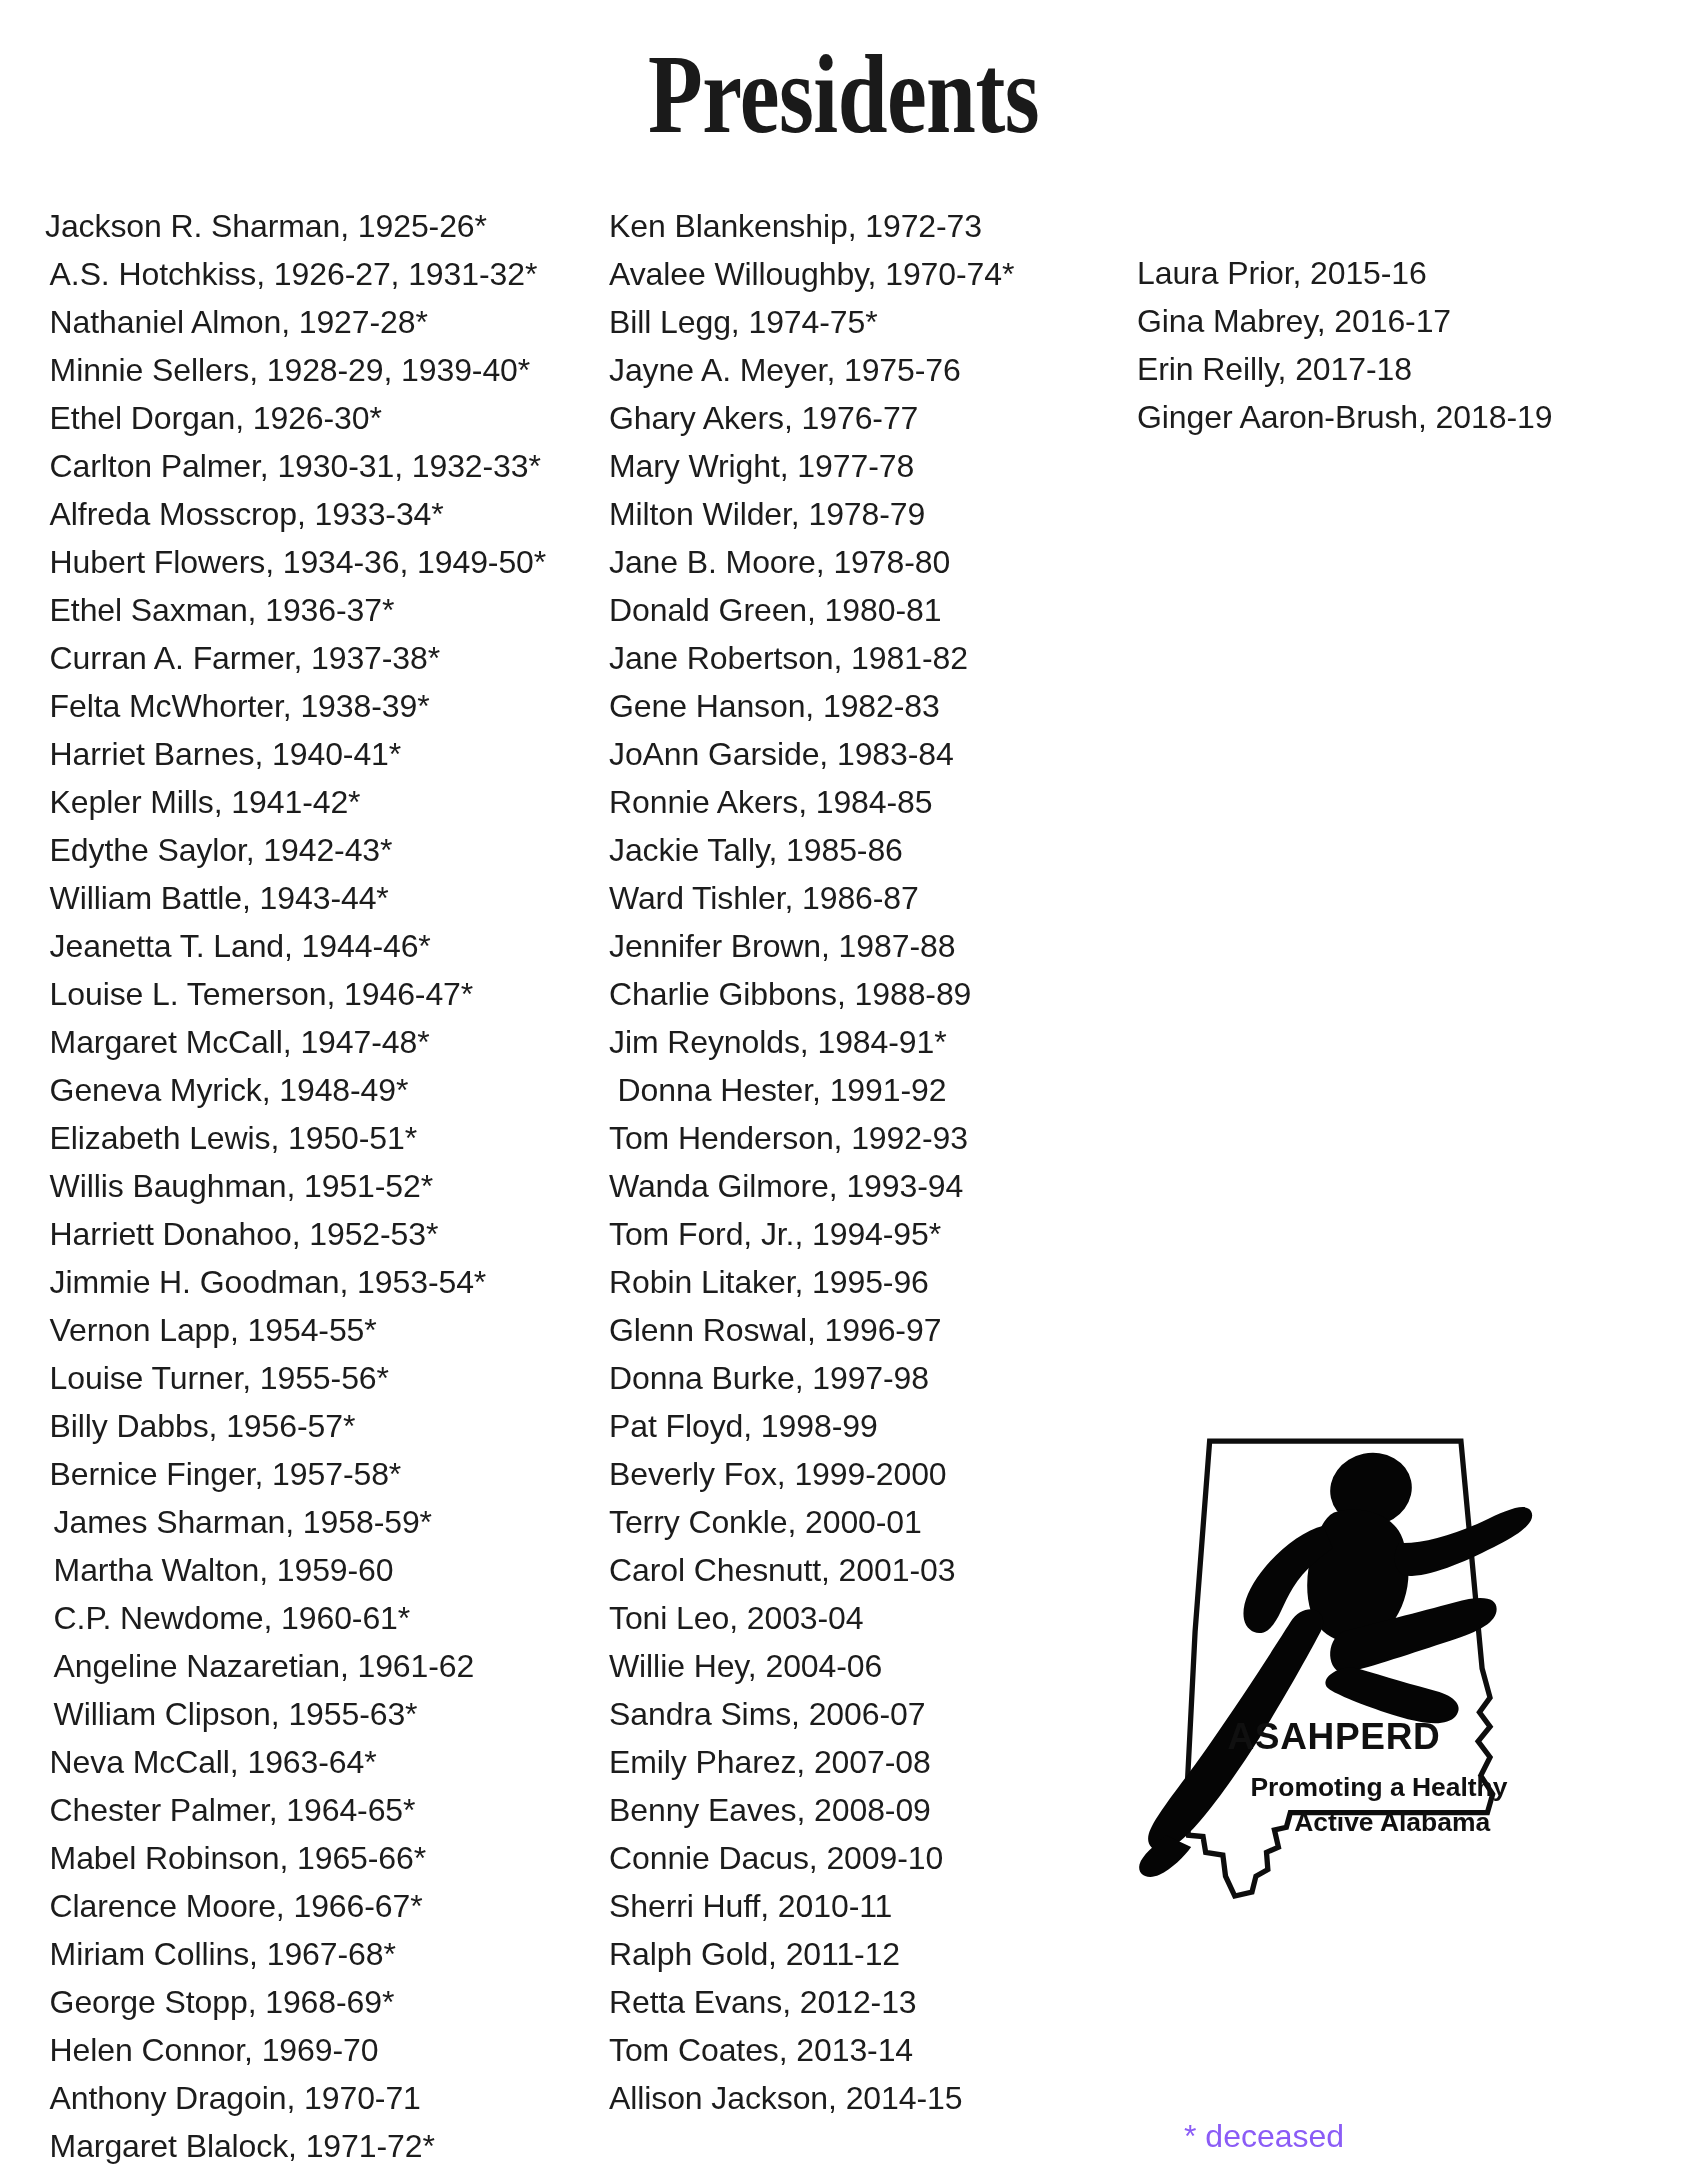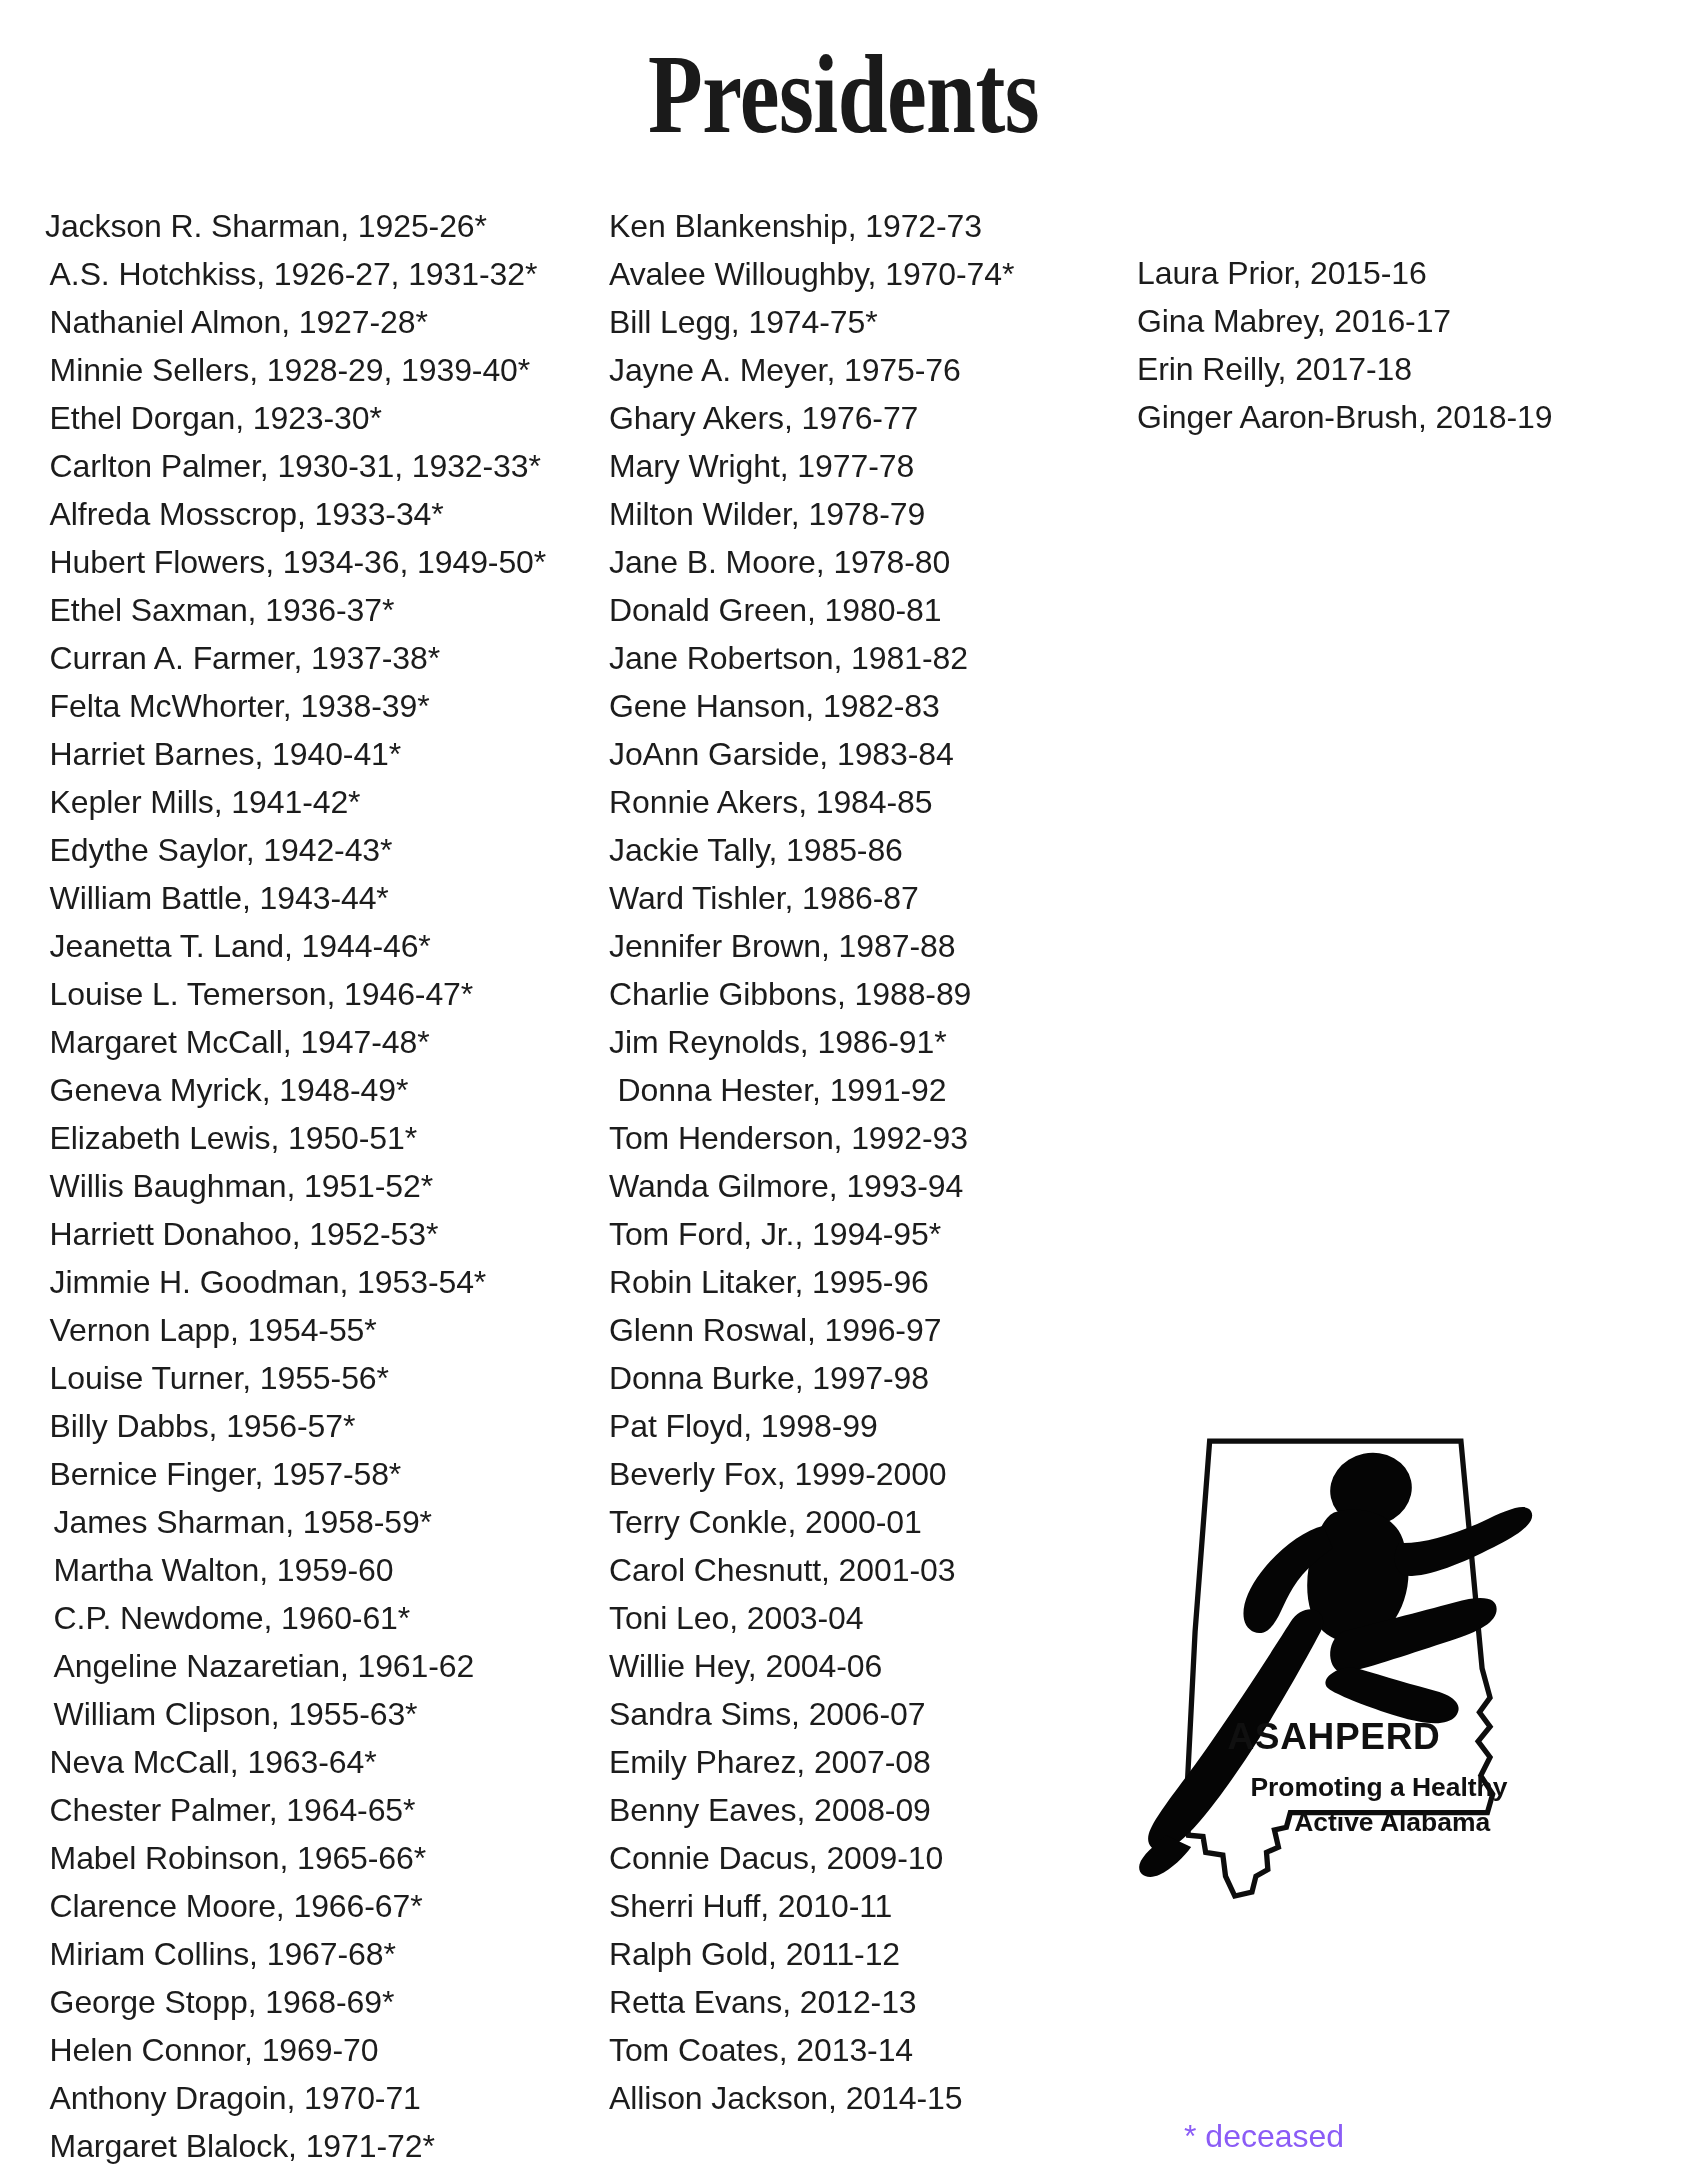--- a/index.html
+++ b/index.html
@@ -91,21 +91,21 @@
 <body>
 
 <div id="page-title">Presidents</div>
 
 <div class="columns">
   <div class="col" id="col-1">
       <div class="president-entry indent-0">Jackson R. Sharman, 1925-26*</div>
       <div class="president-entry indent-1">A.S. Hotchkiss, 1926-27, 1931-32*</div>
       <div class="president-entry indent-1">Nathaniel Almon, 1927-28*</div>
       <div class="president-entry indent-1">Minnie Sellers, 1928-29, 1939-40*</div>
-      <div class="president-entry indent-1">Ethel Dorgan, 1923-30*</div>
+      <div class="president-entry indent-1">Ethel Dorgan, 1926-30*</div>
       <div class="president-entry indent-1">Carlton Palmer, 1930-31, 1932-33*</div>
       <div class="president-entry indent-1">Alfreda Mosscrop, 1933-34*</div>
       <div class="president-entry indent-1">Hubert Flowers, 1934-36, 1949-50*</div>
       <div class="president-entry indent-1">Ethel Saxman, 1936-37*</div>
       <div class="president-entry indent-1">Curran A. Farmer, 1937-38*</div>
       <div class="president-entry indent-1">Felta McWhorter, 1938-39*</div>
       <div class="president-entry indent-1">Harriet Barnes, 1940-41*</div>
       <div class="president-entry indent-1">Kepler Mills, 1941-42*</div>
       <div class="president-entry indent-1">Edythe Saylor, 1942-43*</div>
       <div class="president-entry indent-1">William Battle, 1943-44*</div>
@@ -147,21 +147,21 @@
       <div class="president-entry indent-0">Jane B. Moore, 1978-80</div>
       <div class="president-entry indent-0">Donald Green, 1980-81</div>
       <div class="president-entry indent-0">Jane Robertson, 1981-82</div>
       <div class="president-entry indent-0">Gene Hanson, 1982-83</div>
       <div class="president-entry indent-0">JoAnn Garside, 1983-84</div>
       <div class="president-entry indent-0">Ronnie Akers, 1984-85</div>
       <div class="president-entry indent-0">Jackie Tally, 1985-86</div>
       <div class="president-entry indent-0">Ward Tishler, 1986-87</div>
       <div class="president-entry indent-0">Jennifer Brown, 1987-88</div>
       <div class="president-entry indent-0">Charlie Gibbons, 1988-89</div>
-      <div class="president-entry indent-0">Jim Reynolds, 1986-91*</div>
+      <div class="president-entry indent-0">Jim Reynolds, 1984-91*</div>
       <div class="president-entry indent-2">Donna Hester, 1991-92</div>
       <div class="president-entry indent-0">Tom Henderson, 1992-93</div>
       <div class="president-entry indent-0">Wanda Gilmore, 1993-94</div>
       <div class="president-entry indent-0">Tom Ford, Jr., 1994-95*</div>
       <div class="president-entry indent-0">Robin Litaker, 1995-96</div>
       <div class="president-entry indent-0">Glenn Roswal, 1996-97</div>
       <div class="president-entry indent-0">Donna Burke, 1997-98</div>
       <div class="president-entry indent-0">Pat Floyd, 1998-99</div>
       <div class="president-entry indent-0">Beverly Fox, 1999-2000</div>
       <div class="president-entry indent-0">Terry Conkle, 2000-01</div>

